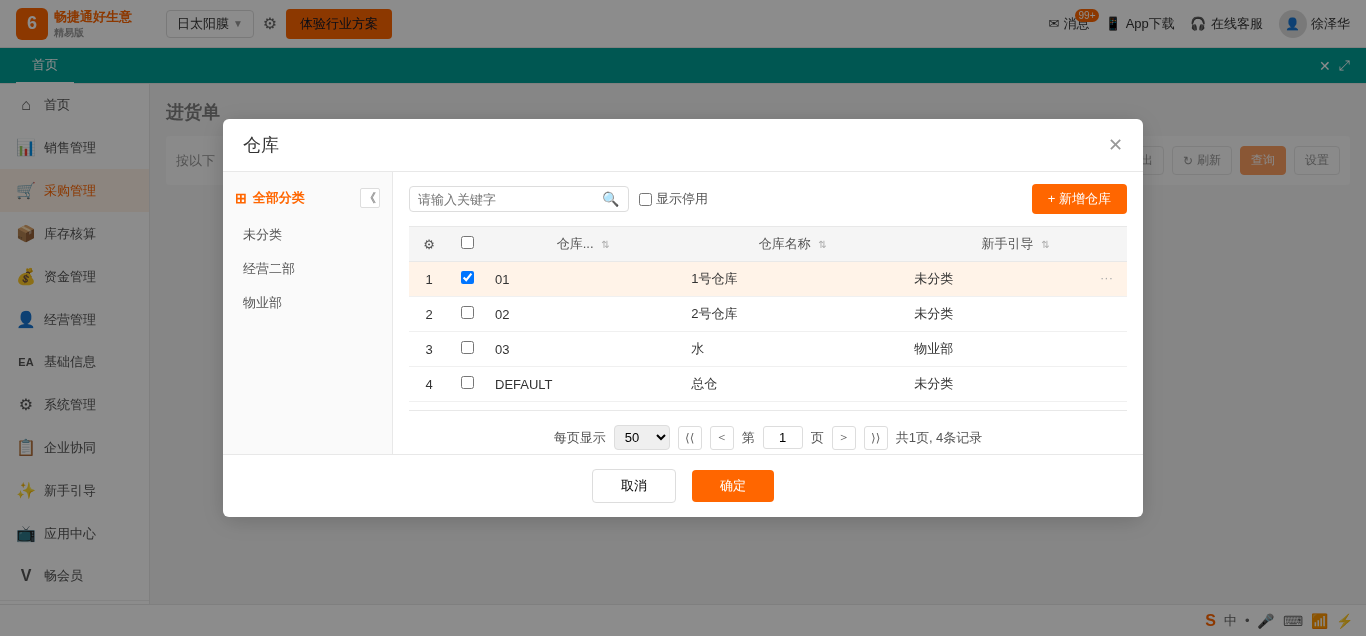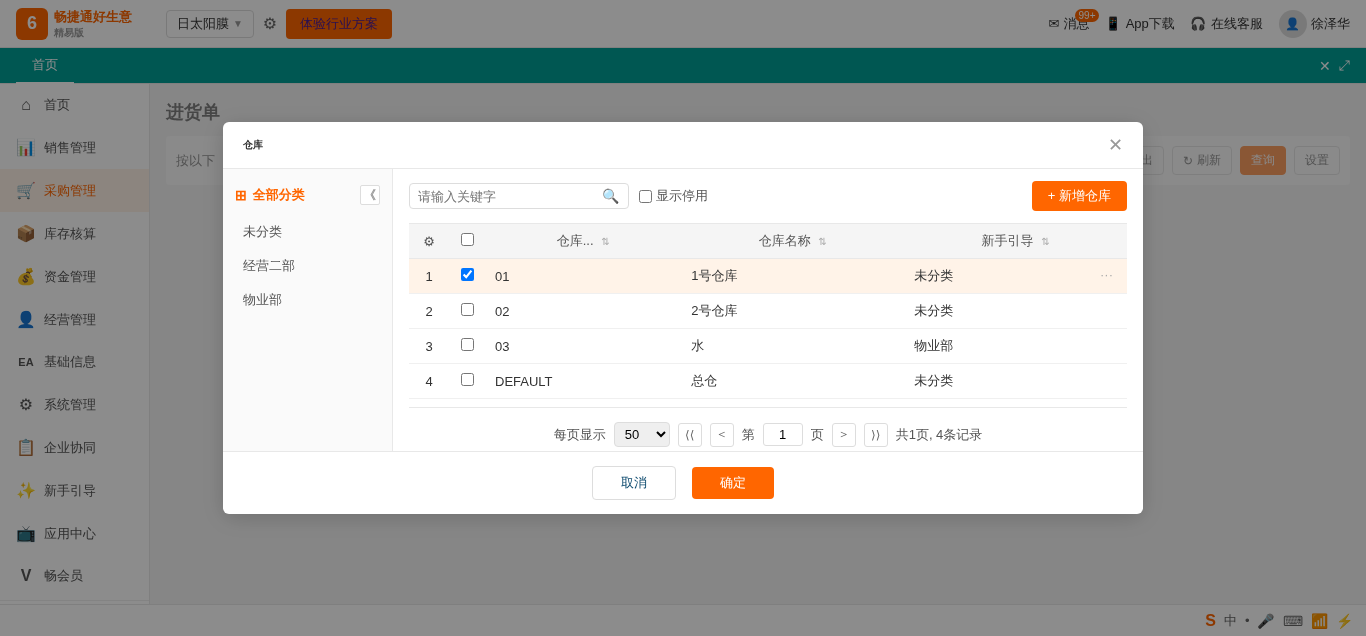--- a/index.html
+++ b/index.html
@@ -41,21 +41,21 @@
       padding: 4px 10px; background: #fff; cursor: pointer;
       font-size: 13px; color: #333;
     }
     .gear-btn {
       width: 32px; height: 32px;
       display: flex; align-items: center; justify-content: center;
       cursor: pointer; color: #666; font-size: 16px;
     }
     .trial-btn {
       background: #f60;
-      color: #4c1d95;
+      color: #0f172a;
       border: none;
       border-radius: 4px;
       padding: 6px 14px;
       font-size: 13px;
       cursor: pointer;
     }
     .header-right {
       display: flex; align-items: center; gap: 16px;
     }
     .header-right-item {
@@ -174,21 +174,21 @@
       flex-direction: column;
       box-shadow: 0 4px 24px rgba(0,0,0,0.18);
     }
     .modal-header {
       display: flex;
       align-items: center;
       justify-content: space-between;
       padding: 14px 20px;
       border-bottom: 1px solid #e8e8e8;
     }
-    .modal-title { font-size: 10px; font-weight: bold; color: #333; }
+    .modal-title { font-size: 18px; font-weight: normal; color: #333; }
     .modal-close {
       cursor: pointer;
       font-size: 18px;
       color: #999;
       line-height: 1;
     }
     .modal-body {
       display: flex;
       flex: 1;
       overflow: hidden;
@@ -339,21 +339,21 @@
       padding: 14px 20px;
       border-top: 1px solid #e8e8e8;
     }
     .cancel-btn {
       border: 1px solid #ddd;
       background: #fff;
       border-radius: 4px;
       padding: 7px 28px;
       font-size: 13px;
       cursor: pointer;
-      color: #0c4a6e;
+      color: #000000;
     }
     .confirm-btn {
       background: #f60;
       color: #fff;
       border: none;
       border-radius: 4px;
       padding: 7px 28px;
       font-size: 13px;
       cursor: pointer;
     }

